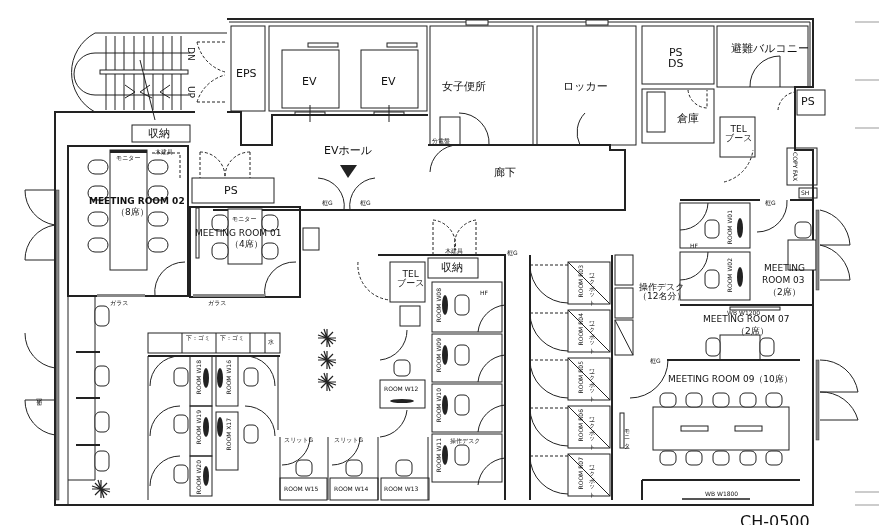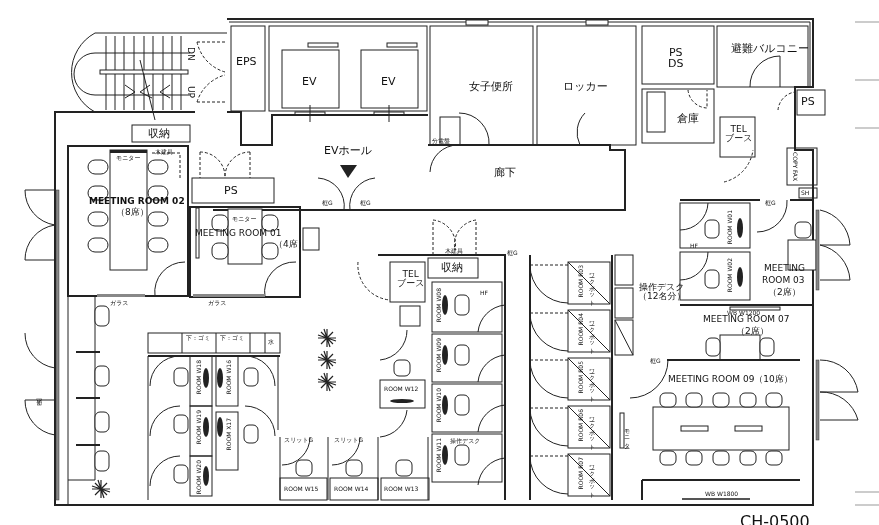--- a/index.html
+++ b/index.html
@@ -320,25 +320,25 @@
     <line x1="855" y1="22" x2="879" y2="22"></line>
     <line x1="855" y1="80" x2="879" y2="80"></line>
     <line x1="855" y1="128" x2="879" y2="128"></line>
     <line x1="855" y1="492" x2="879" y2="492"></line>
     <line x1="855" y1="505" x2="879" y2="505"></line>
   </g>
 </svg>
 
 <div class="lbl lbl-sm vert" style="left:186px;top:47px;">DN</div>
 <div class="lbl lbl-sm vert" style="left:186px;top:86px;">UP</div>
-<div class="lbl lbl-md" style="left:236px;top:56px;">EPS</div>
+<div class="lbl lbl-md" style="left:236px;top:68px;">EPS</div>
 <div class="lbl lbl-md" style="left:302px;top:76px;">EV</div>
 <div class="lbl lbl-md" style="left:381px;top:76px;">EV</div>
 <div class="lbl lbl-md" style="left:324px;top:145px;">EVホール</div>
-<div class="lbl lbl-md" style="left:469px;top:81px;">女子便所</div>
+<div class="lbl lbl-md" style="left:442px;top:81px;">女子便所</div>
 <div class="lbl lbl-md" style="left:563px;top:81px;">ロッカー</div>
 <div class="lbl lbl-md center" style="left:668px;top:47px;">
   <div>PS</div>
   <div>DS</div>
 </div>
 <div class="lbl lbl-md" style="left:677px;top:113px;">倉庫</div>
 <div class="lbl lbl-md" style="left:731px;top:43px;">避難バルコニー</div>
 <div class="lbl lbl-md" style="left:801px;top:96px;">PS</div>
 <div class="lbl lbl-sm center" style="left:725px;top:125px;">
   <div>TEL</div>
@@ -351,21 +351,21 @@
 <div class="lbl lbl-xs" style="left:432px;top:138px;">分電盤</div>
 
 <div class="lbl lbl-md" style="left:148px;top:128px;">収納</div>
 <div class="lbl lbl-xs" style="left:116px;top:155px;">モニター</div>
 <div class="lbl lbl-xs" style="left:155px;top:149px;">木建具</div>
 <div class="lbl lbl-sm" style="left:89px;top:197px;font-weight:bold;">MEETING ROOM 02</div>
 <div class="lbl lbl-sm" style="left:116px;top:208px;">（8席）</div>
 
 <div class="lbl lbl-xs" style="left:232px;top:216px;">モニター</div>
 <div class="lbl lbl-sm" style="left:195px;top:229px;">MEETING ROOM 01</div>
-<div class="lbl lbl-sm" style="left:230px;top:240px;margin-left:44px;">（4席）</div>
+<div class="lbl lbl-sm" style="left:230px;top:240px;">（4席）</div>
 
 <div class="lbl lbl-xs" style="left:110px;top:300px;">ガラス</div>
 <div class="lbl lbl-xs" style="left:208px;top:300px;">ガラス</div>
 
 <div class="lbl lbl-xs" style="left:186px;top:335px;">下：ゴミ</div>
 <div class="lbl lbl-xs" style="left:220px;top:335px;">下：ゴミ</div>
 <div class="lbl lbl-xs" style="left:268px;top:339px;">水</div>
 
 <div class="lbl lbl-sm center" style="left:397px;top:270px;">
   <div>TEL</div>

